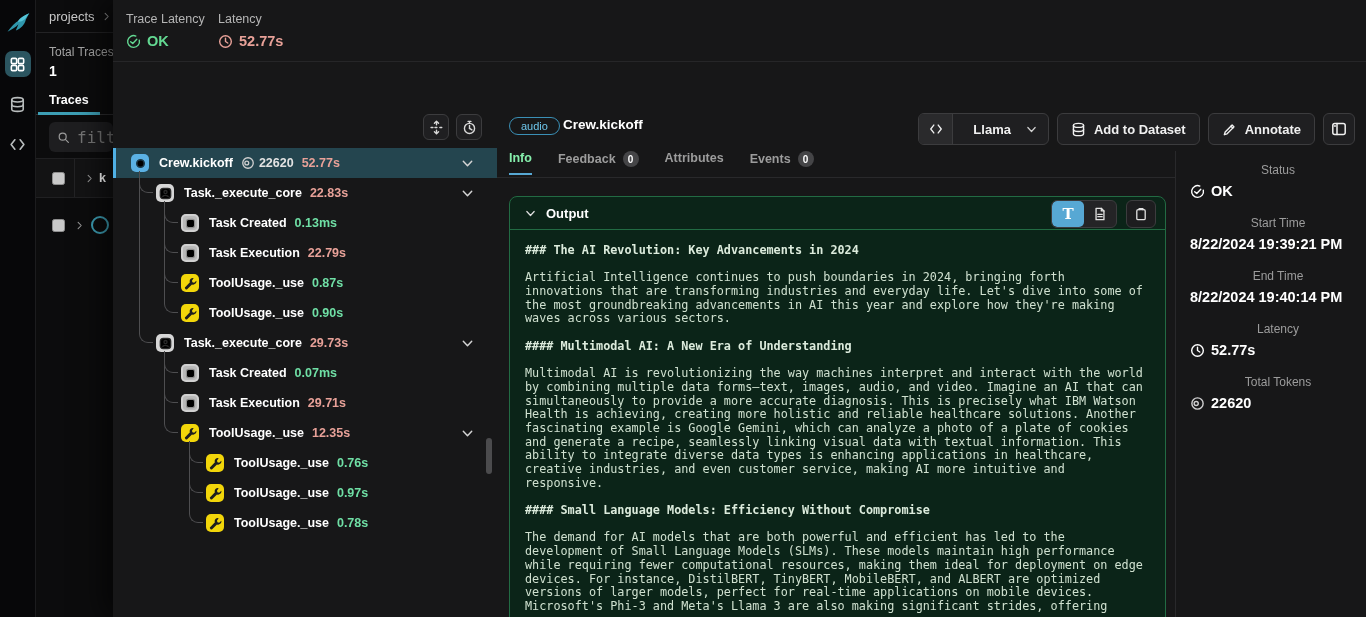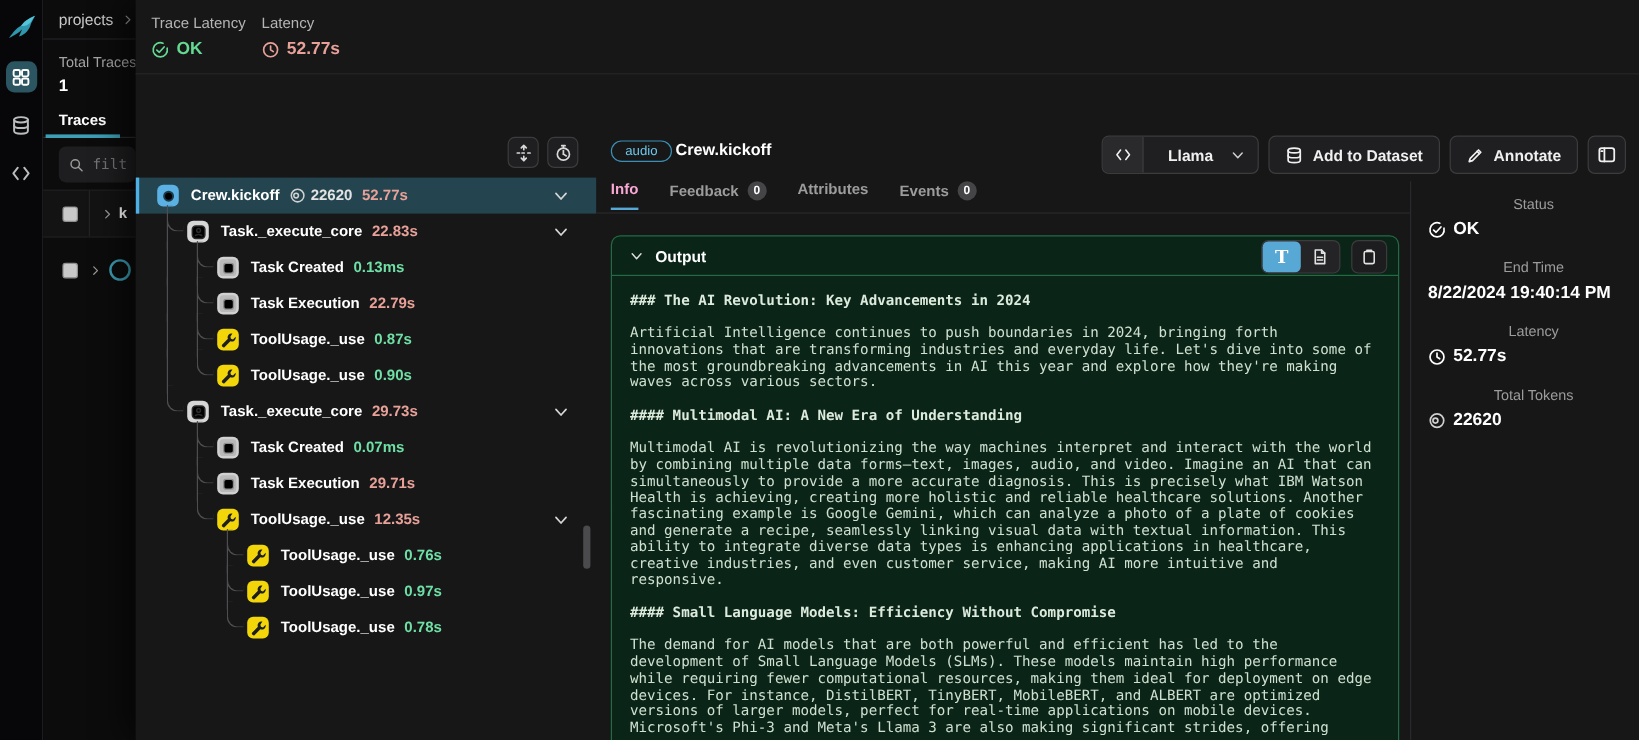--- a/index.html
+++ b/index.html
@@ -22,21 +22,21 @@
   #leftpanel { position:absolute; left:36px; top:0; width:77px; height:617px; background:#0c0c0d; }
   .crumb { display:flex; align-items:center; gap:6px; padding:9px 0 8px 13px; color:#c9c9c9; font-size:13px; border-bottom:1px solid #232325; cursor:pointer; }
   .crumb .icon { width:11px; height:11px; color:#8b8b8b; }
   .lp-label { color:#a5a5a5; font-size:12px; padding:12px 0 0 13px; white-space:nowrap; overflow:hidden; }
   .lp-value { color:#fff; font-size:14px; font-weight:700; padding:4px 0 0 13px; }
   .lp-tab { position:relative; margin-top:14px; padding-left:13px; font-size:12.5px; font-weight:700; color:#fff; cursor:pointer; }
   .lp-tab-line { margin-top:7px; height:1px; background:#2d2d2f; position:relative; }
   .lp-tab-line::before { content:""; position:absolute; left:2px; top:-2px; width:62px; height:3px; background:#3d9fb5; }
   .lp-search { position:absolute; left:13px; top:122px; width:64px; height:30px; background:#1e1e20; border-radius:6px; display:flex; align-items:center; padding-left:8px; gap:7px; overflow:hidden; }
   .lp-search .icon { width:13px; height:13px; color:#9a9a9a; flex:none; }
-  .lp-search input { background:transparent; border:none; outline:none; color:#ffffff; font-family:"DejaVu Sans Mono", monospace; font-size:12px; width:40px; }
+  .lp-search input { background:transparent; border:none; outline:none; color:#ffffff; font-family:"DejaVu Sans Mono", monospace; font-size:16px; width:40px; }
   .lp-row { position:absolute; left:0; width:77px; display:flex; align-items:center; }
   .lp-row1 { top:158px; height:40px; background:#131314; border-top:1px solid #202022; border-bottom:1px solid #202022; }
   .lp-row2 { top:204px; height:42px; }
   .lp-check { width:13px; height:13px; margin-left:16px; background:#c9c9c9; border:1px solid #8f8f8f; border-radius:2.5px; cursor:pointer; flex:none; }
   .lp-cell-div { width:1px; height:100%; background:#232325; margin-left:9px; }
   .lp-chev { width:11px; height:11px; color:#9a9a9a; margin-left:9px; flex:none; }
   .lp-row-text { color:#fff; font-size:12.5px; font-weight:700; margin-left:4px; white-space:nowrap; }
   .lp-circle { width:18px; height:18px; border:2px solid #3d9fb5; border-radius:50%; margin-left:6px; flex:none; }
 
   
@@ -91,21 +91,21 @@
   #code-btn .seg-icon { width:34px; height:100%; background:#2a2a2c; border-right:1px solid #3c3c3e; display:flex; align-items:center; justify-content:center; }
   #code-btn .code-label { padding:0 6px 0 12px; }
   #code-btn .chev { width:13px; height:13px; margin-right:10px; color:#cfcfcf; }
   #toggle-btn { width:32px; height:32px; padding:0; justify-content:center; }
   #toggle-btn .icon { width:16px; height:16px; }
 
   
   #detail { position:absolute; left:384px; top:50px; width:678px; bottom:0; }
   #tabs { position:relative; display:flex; gap:26px; padding-left:12px; height:27px; border-bottom:1px solid #29292b; align-items:flex-start; }
   .tab { display:flex; align-items:center; gap:7px; font-size:12.5px; font-weight:700; color:#9c9c9c; padding-bottom:8px; cursor:pointer; border-bottom:2px solid transparent; }
-  .tab.active { color:#f9a8d4; border-bottom-color:#57a8d4;text-align:center; }
+  .tab.active { color:#86efac; border-bottom-color:#57a8d4;text-align:center; }
   .tab-badge { background:#454547; color:#fff; font-size:10px; font-weight:700; min-width:16px; height:16px; border-radius:999px; display:flex; align-items:center; justify-content:center; padding:0 4px; }
 
   #output { position:absolute; left:12px; top:45px; width:657px; bottom:-14px; background:#0b2418; border:1px solid #226b43; border-radius:8px; overflow:hidden; }
   #out-header { position:relative; height:33px; border-bottom:1px solid #226b43; display:flex; align-items:center; cursor:pointer; }
   #out-header > .icon { width:13px; height:13px; color:#dddddd; margin-left:14px; }
   #out-title { margin-left:9px; font-size:13px; font-weight:700; color:#fff; }
   #out-tools { position:absolute; right:9px; top:3px; display:flex; gap:9px; align-items:center; }
   #out-seg { display:flex; background:#242426; border:1px solid #3c3c3e; border-radius:6px; overflow:hidden; }
   .seg { width:32px; height:26px; display:flex; align-items:center; justify-content:center; color:#e2e2e2; cursor:pointer; }
   .seg.active { background:#57a8d4; color:#fff; border-radius:5px; }
@@ -583,20 +583,26 @@
               <span class="icon">
                 <svg viewBox="0 0 16 16">
                   <path d="M14.2 6.6 A6.3 6.3 0 1 1 10.5 2.2"></path>
                   <polyline points="5,8.2 7.2,10.2 11.5,5.5"></polyline>
                 </svg>
               </span>
               <span>OK</span>
             </div>
           </div>
           <div class="sb-item">
+            <div class="sb-label">Start Time</div>
+            <div class="sb-value">
+              <span>8/22/2024 19:39:21 PM</span>
+            </div>
+          </div>
+          <div class="sb-item">
             <div class="sb-label">End Time</div>
             <div class="sb-value">
               <span>8/22/2024 19:40:14 PM</span>
             </div>
           </div>
           <div class="sb-item">
             <div class="sb-label">Latency</div>
             <div class="sb-value salmon">
               <span class="icon">
                 <svg viewBox="0 0 16 16">

